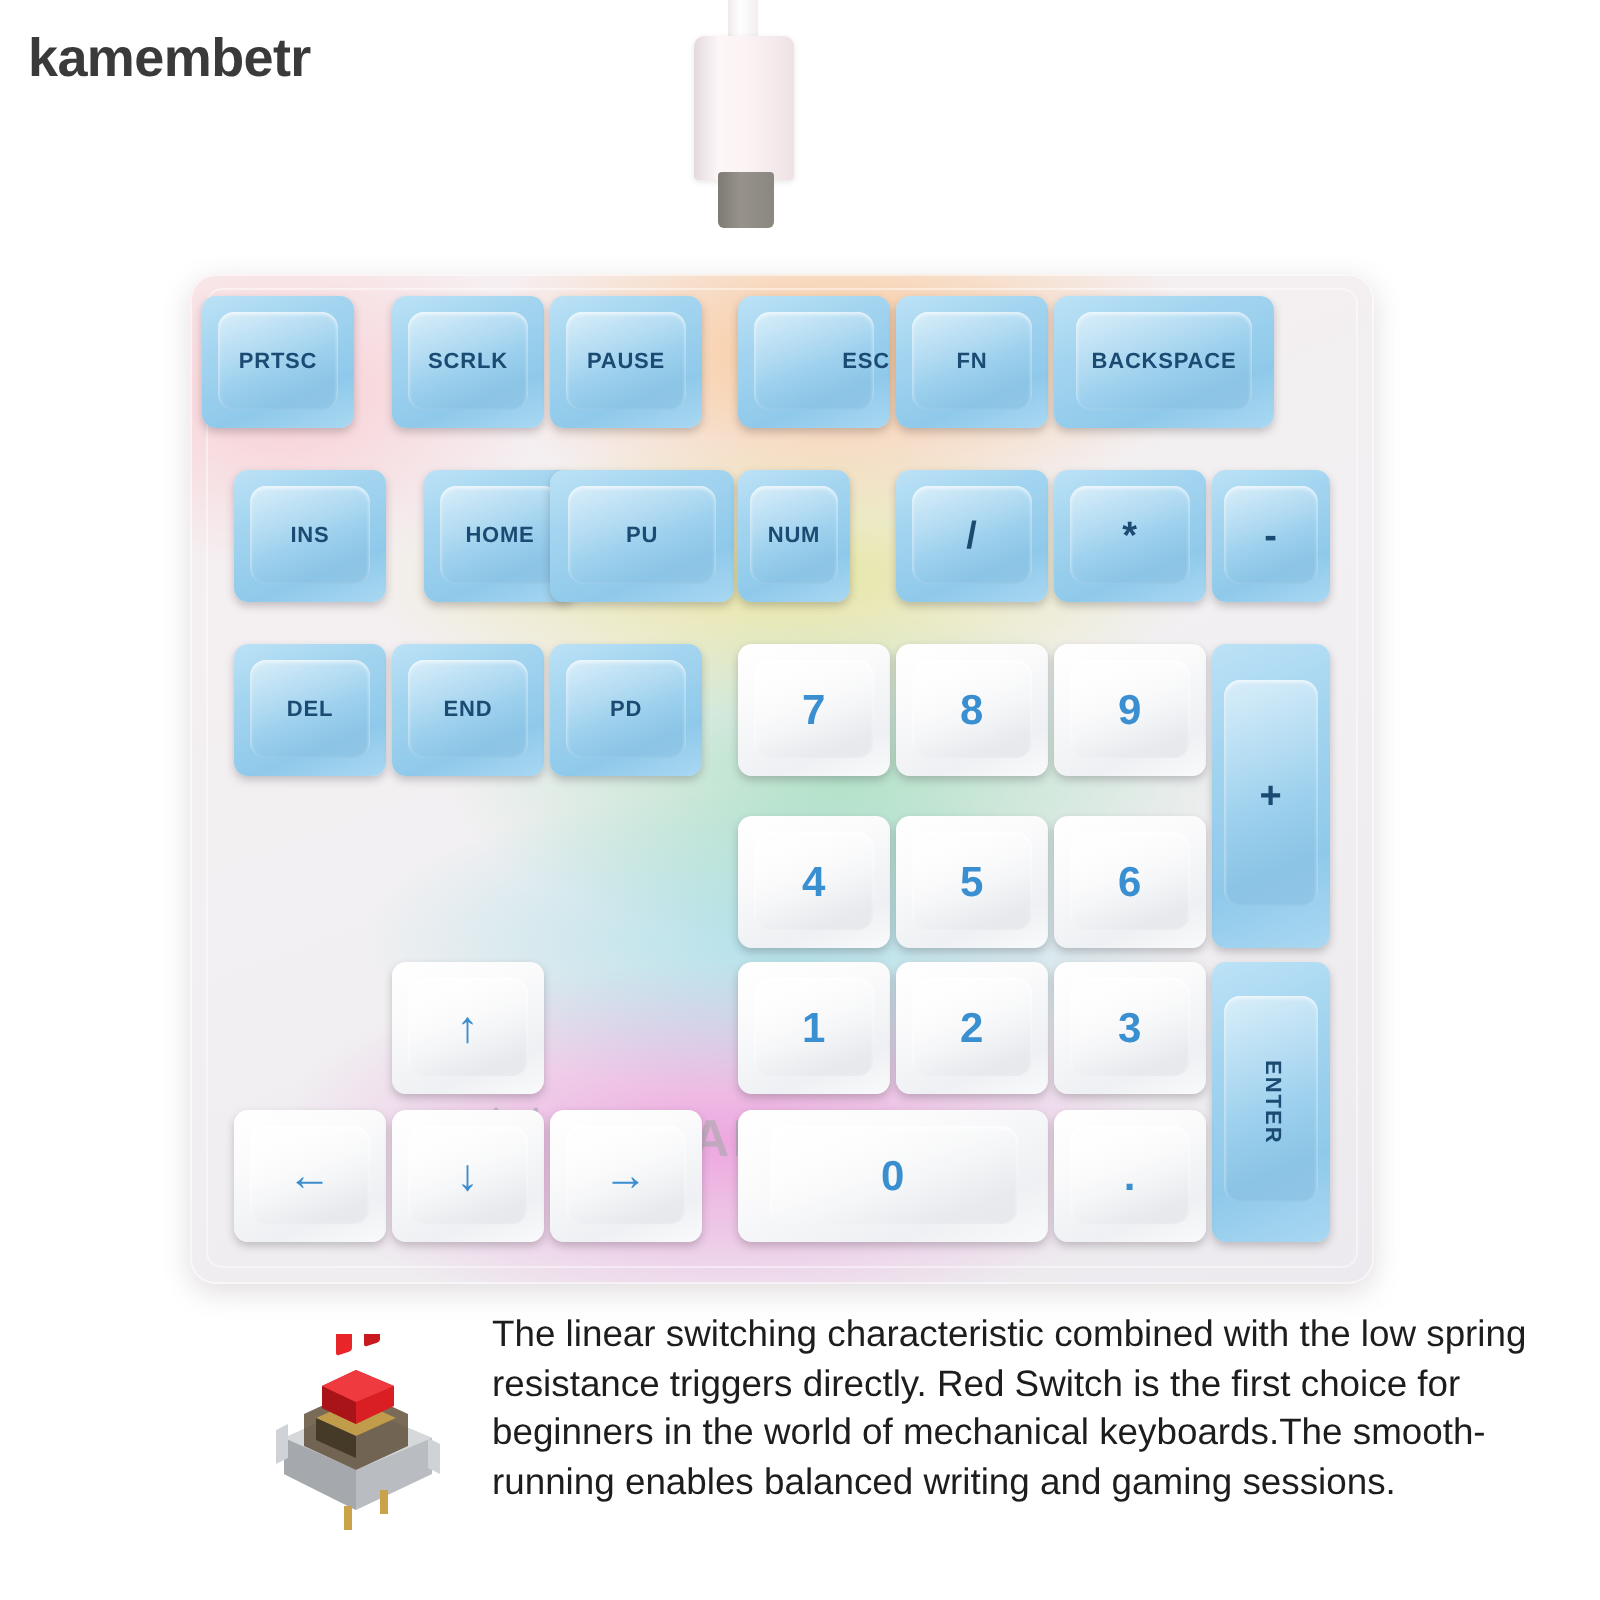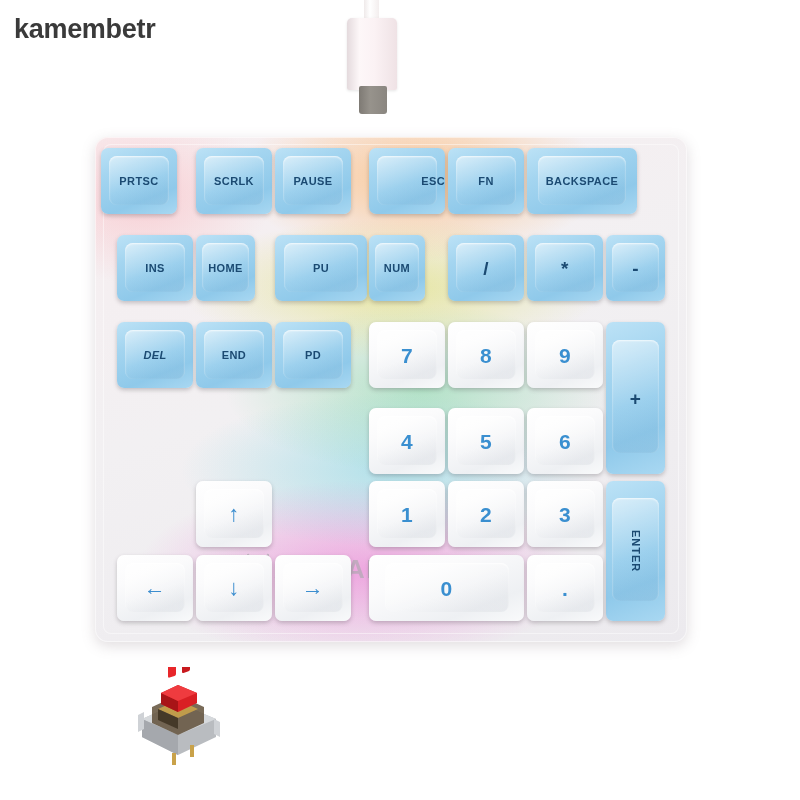--- a/index.html
+++ b/index.html
@@ -167,21 +167,21 @@
         <span class="lbl small">FN</span>
       </div>
       <div class="key blue" style="left: 432px; top: 11px; width: 110px; height: 66px;">
         <div class="cap"></div>
         <span class="lbl small">BACKSPACE</span>
       </div>
       <div class="key blue" style="left: 22px; top: 98px; width: 76px; height: 66px;">
         <div class="cap"></div>
         <span class="lbl small">INS</span>
       </div>
-      <div class="key blue" style="left: 101px; top: 98px; width: 59px; height: 66px;">
+      <div class="key blue" style="left: 117px; top: 98px; width: 76px; height: 66px;">
         <div class="cap"></div>
         <span class="lbl small">HOME</span>
       </div>
       <div class="key blue" style="left: 180px; top: 98px; width: 92px; height: 66px;">
         <div class="cap"></div>
         <span class="lbl small">PU</span>
       </div>
       <div class="key blue" style="left: 274px; top: 98px; width: 56px; height: 66px;">
         <div class="cap"></div>
         <span class="lbl small">NUM</span>
@@ -191,21 +191,21 @@
         <span class="lbl sym">/</span>
       </div>
       <div class="key blue" style="left: 432px; top: 98px; width: 76px; height: 66px;">
         <div class="cap"></div>
         <span class="lbl sym">*</span>
       </div>
       <div class="key blue" style="left: 511px; top: 98px; width: 59px; height: 66px;">
         <div class="cap"></div>
         <span class="lbl sym">-</span>
       </div>
-      <div class="key blue" style="left: 22px; top: 185px; width: 76px; height: 66px; font-style: italic;">
+      <div class="key blue" style="left: 22px; top: 185px; width: 76px; height: 66px;">
         <div class="cap"></div>
         <span class="lbl small">DEL</span>
       </div>
       <div class="key blue" style="left: 101px; top: 185px; width: 76px; height: 66px;">
         <div class="cap"></div>
         <span class="lbl small">END</span>
       </div>
       <div class="key blue" style="left: 180px; top: 185px; width: 76px; height: 66px;">
         <div class="cap"></div>
         <span class="lbl small">PD</span>
@@ -299,13 +299,14 @@
       <rect x="40" y="12" width="8" height="12" rx="1.5" fill="#e8262a" transform="skewY(-18)"></rect>
       <rect x="54" y="12" width="8" height="12" rx="1.5" fill="#c81a1e" transform="skewY(-18)"></rect>
 
       <rect x="44" y="86" width="4" height="12" fill="#c9a24a"></rect>
       <rect x="62" y="78" width="4" height="12" fill="#c9a24a"></rect>
 
       <path d="M10 48 L16 45 L16 62 L10 65 Z" fill="#cfd2d6"></path>
       <path d="M86 52 L92 55 L92 70 L86 67 Z" fill="#cfd2d6"></path>
     </svg>
   </div>
+  <div id="info-text">The linear switching characteristic combined with the low spring resistance triggers directly. Red Switch is the first choice for beginners in the world of mechanical keyboards.The smooth-running enables balanced writing and gaming sessions.</div>
 </div>
 
 </body></html>

